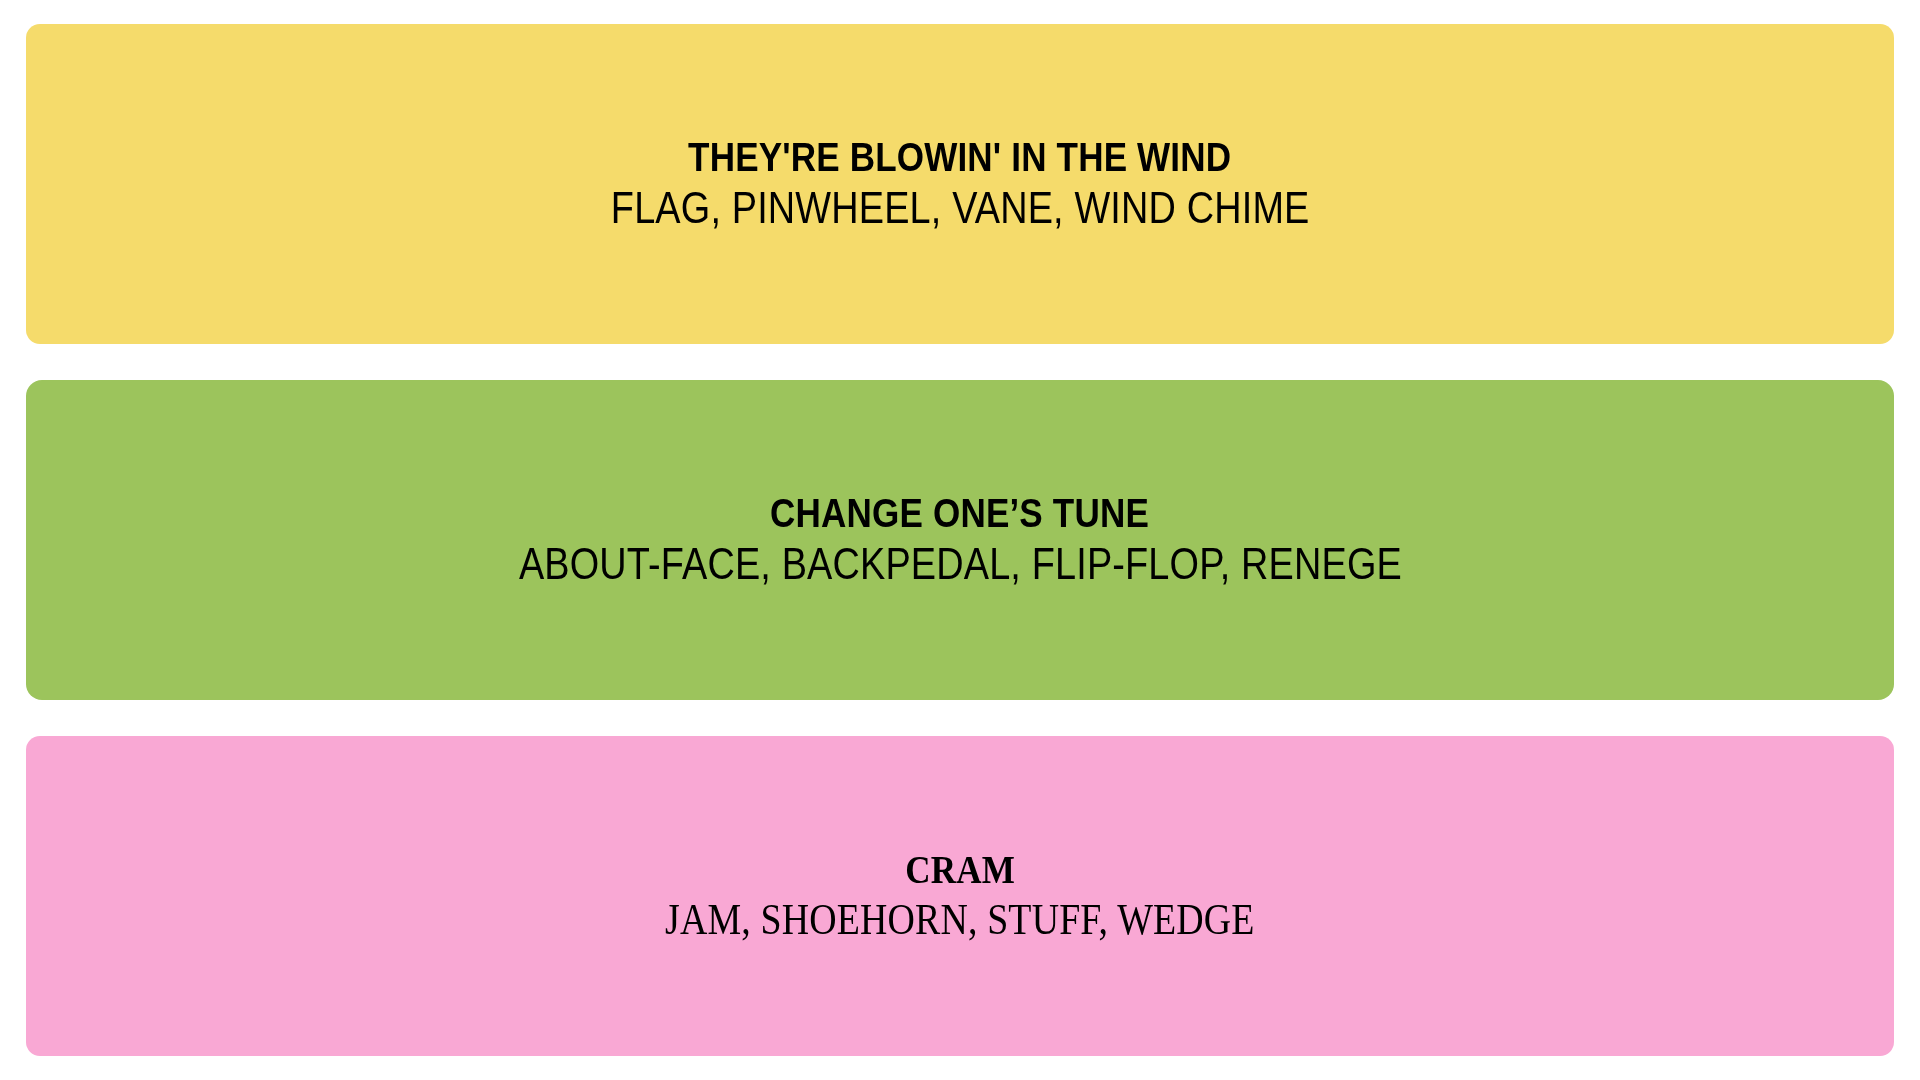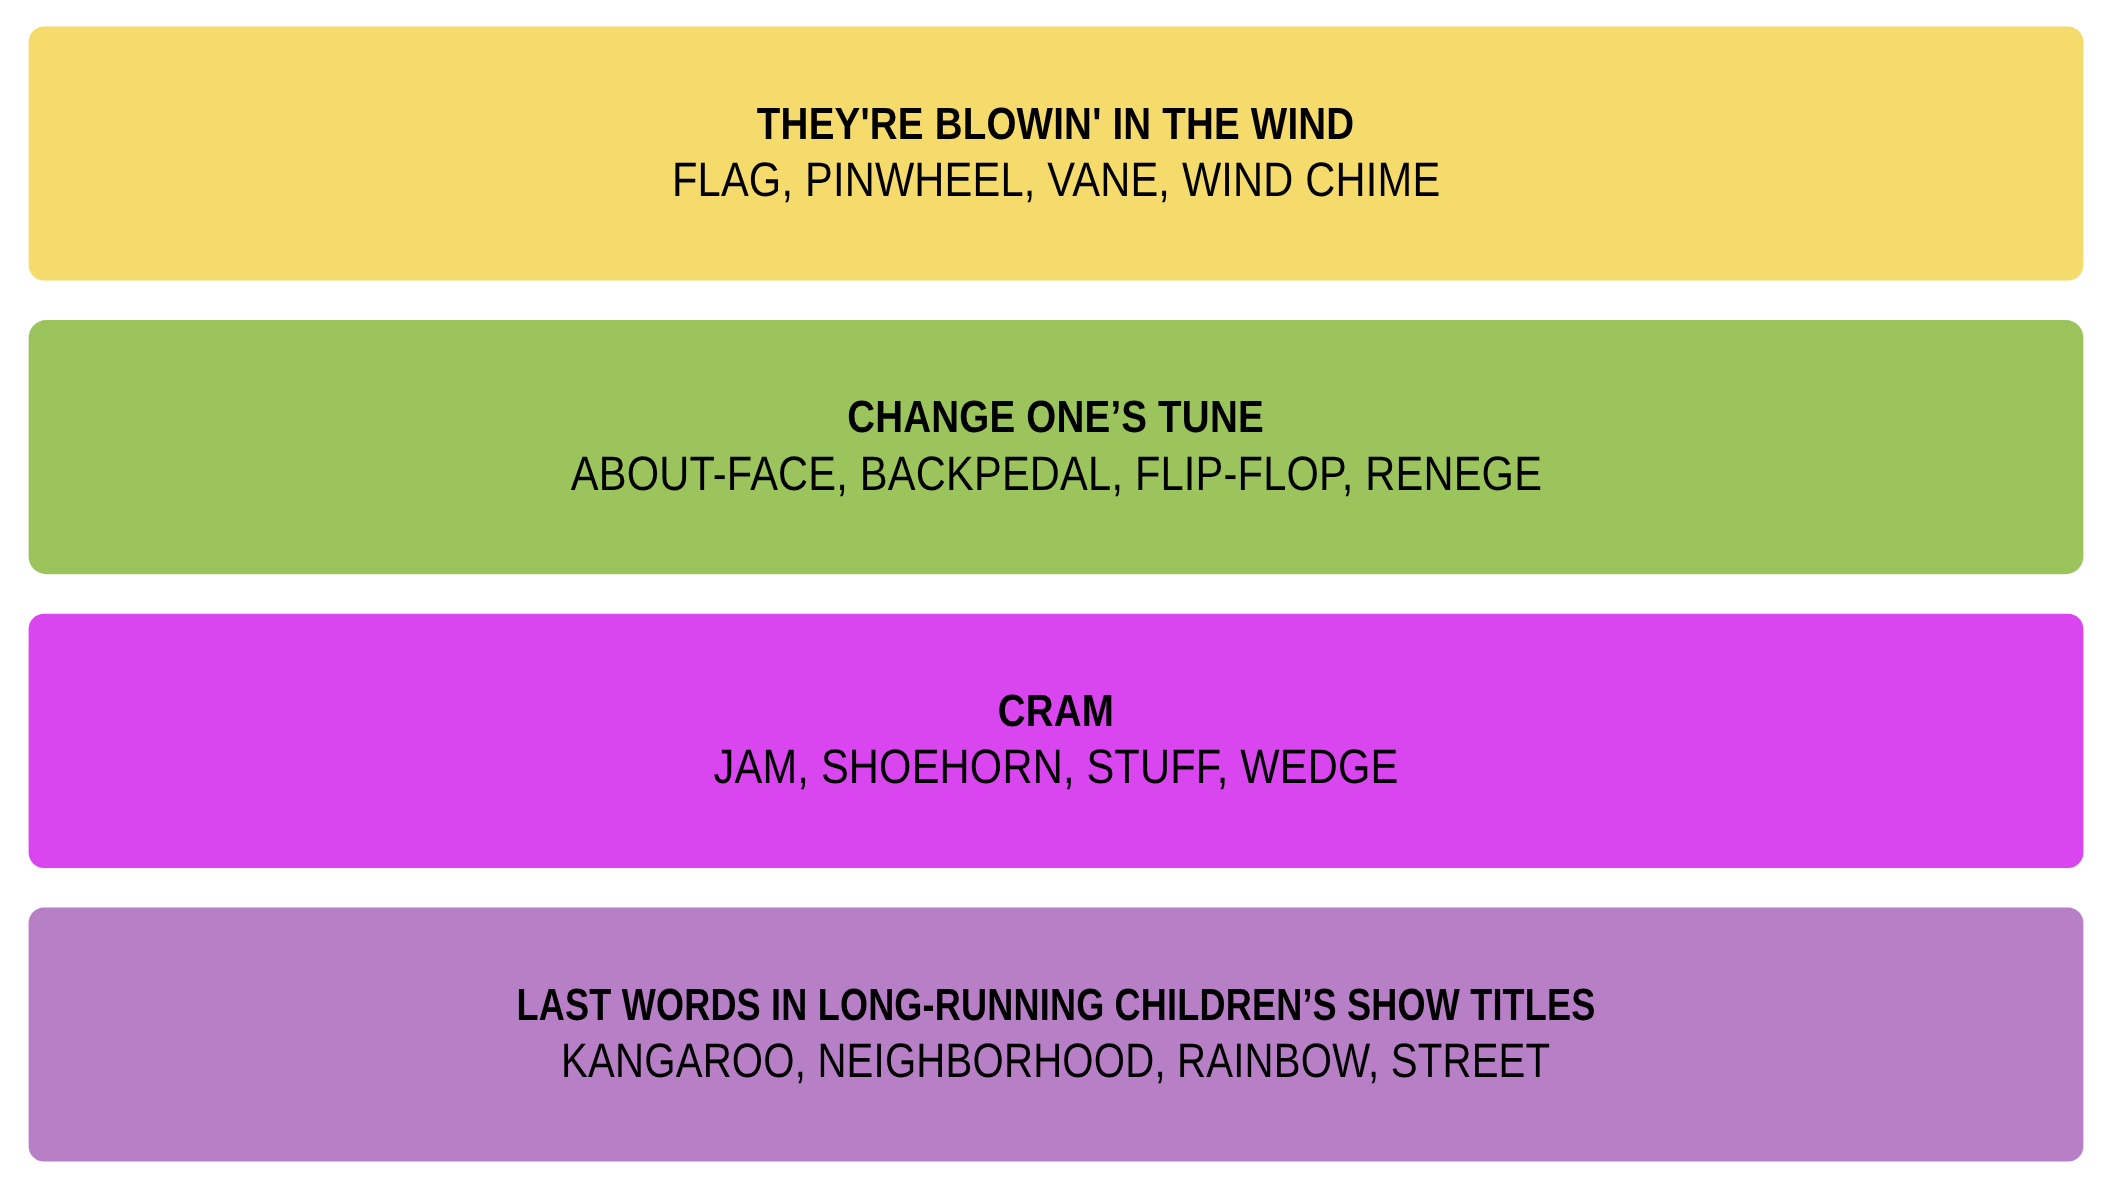--- a/index.html
+++ b/index.html
@@ -86,23 +86,19 @@
   <div class="group-band band-1" style="background: rgb(245, 219, 107);">
     <div class="group-title" style="color: rgb(0, 0, 0);">THEY'RE BLOWIN' IN THE WIND</div>
     <div class="group-members" style="color: rgb(0, 0, 0);">FLAG, PINWHEEL, VANE, WIND CHIME</div>
   </div>
 
   <div class="group-band band-2" style="background: rgb(156, 196, 92); border-radius: 16px;">
     <div class="group-title" style="color: rgb(0, 0, 0);">CHANGE ONE’S TUNE</div>
     <div class="group-members" style="color: rgb(0, 0, 0);">ABOUT-FACE, BACKPEDAL, FLIP-FLOP, RENEGE</div>
   </div>
 
-  <div class="group-band band-3" style="background: #d946ef;">
+  <div class="group-band band-3" style="background: #f9a8d4; font-family: Liberation Serif, serif;">
     <div class="group-title" style="color: rgb(0, 0, 0);">CRAM</div>
     <div class="group-members" style="color: rgb(0, 0, 0);">JAM, SHOEHORN, STUFF, WEDGE</div>
   </div>
 
-  <div class="group-band band-4" style="background: rgb(183, 127, 197);">
-    <div class="group-title" style="color: rgb(0, 0, 0);">LAST WORDS IN LONG-RUNNING CHILDREN’S SHOW TITLES</div>
-    <div class="group-members" style="color: rgb(0, 0, 0);">KANGAROO, NEIGHBORHOOD, RAINBOW, STREET</div>
-  </div>
 
 </div>
 
 </body></html>

